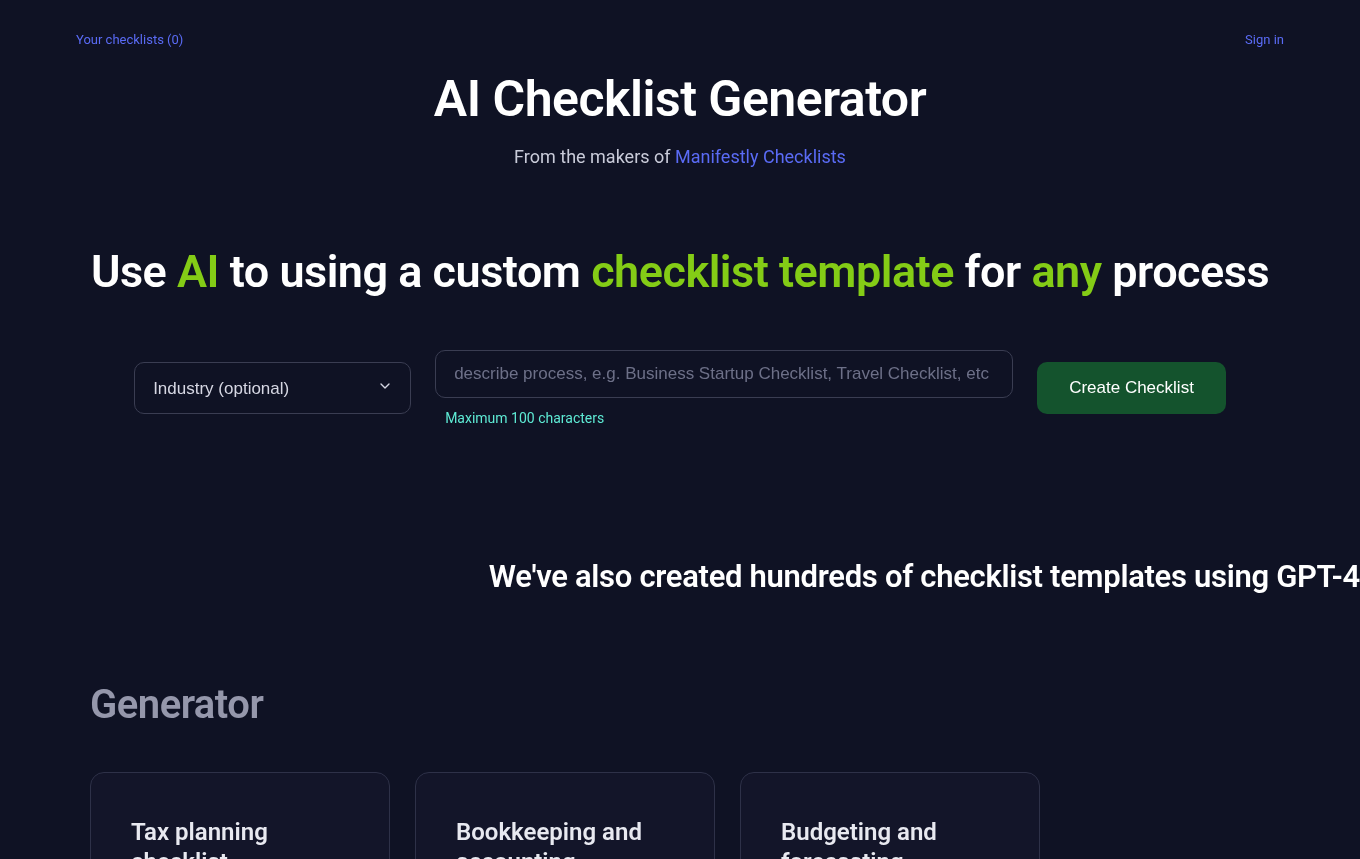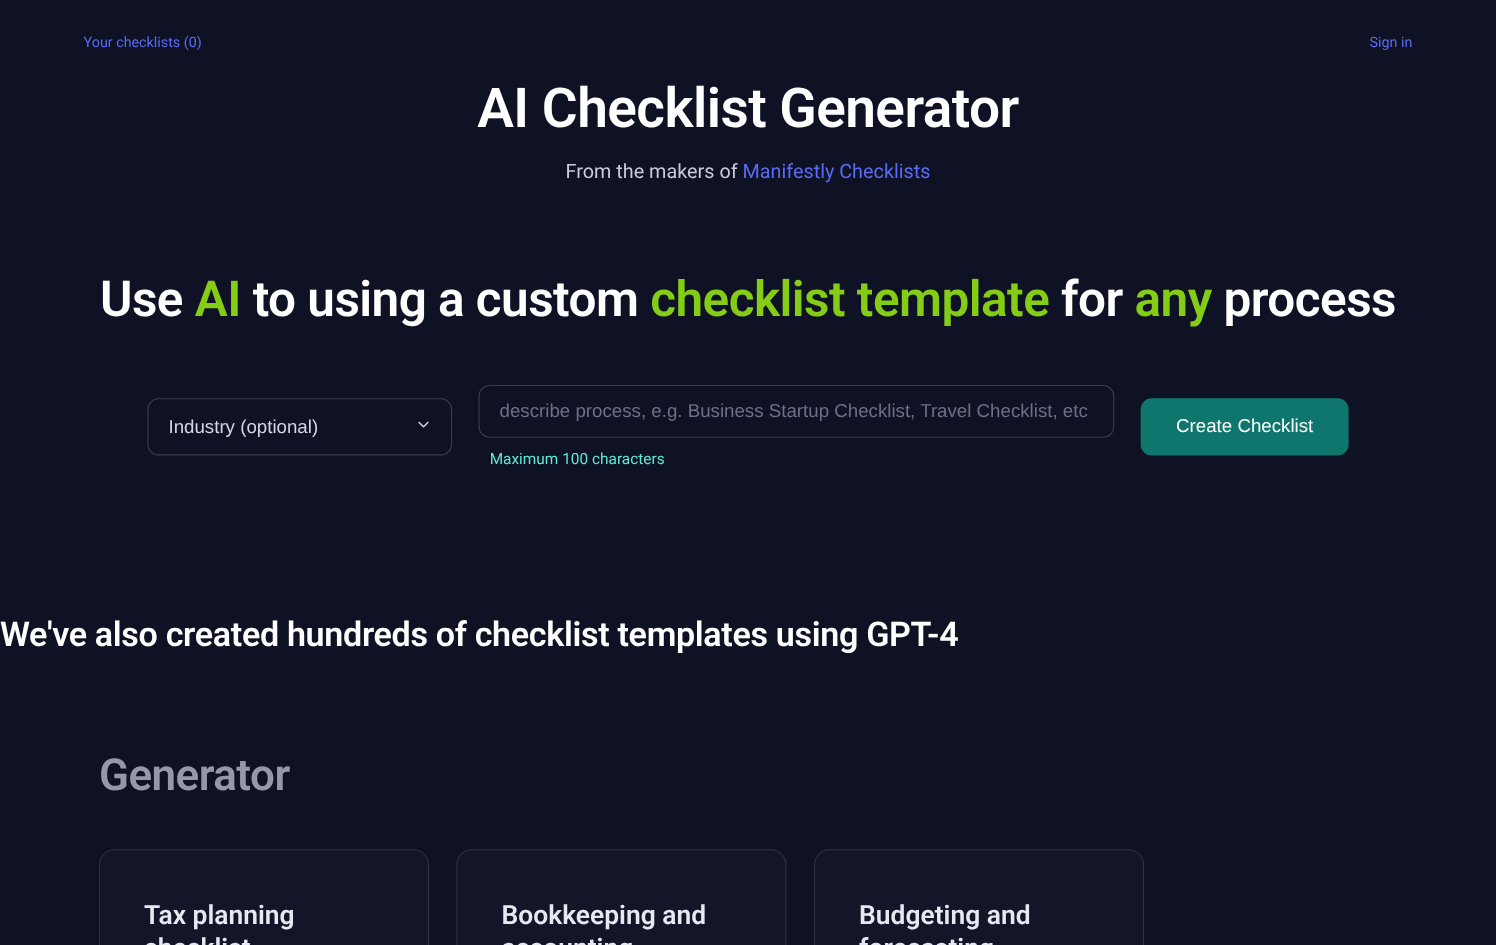--- a/index.html
+++ b/index.html
@@ -137,31 +137,31 @@
     .helper-text {
       color: #5eead4;
       font-size: 14px;
       margin-top: 12px;
       margin-left: 10px;
     }
 
     .create-btn {
       height: 52px;
       padding: 0 32px;
-      background: #0f766e;
+      background: #14532d;
       border: none;
       border-radius: 10px;
       color: #ffffff;
       font-size: 17px;
       font-weight: 500;
       cursor: pointer;
     }
 
     .section-heading {
-      text-align: left;
+      text-align: right;
       color: #ffffff;
       font-size: 31px;
       font-weight: 600;
       letter-spacing: -0.3px;
       margin-top: 132px;
     }
 
     .category-block {
       padding: 0 90px;
       margin-top: 86px;

